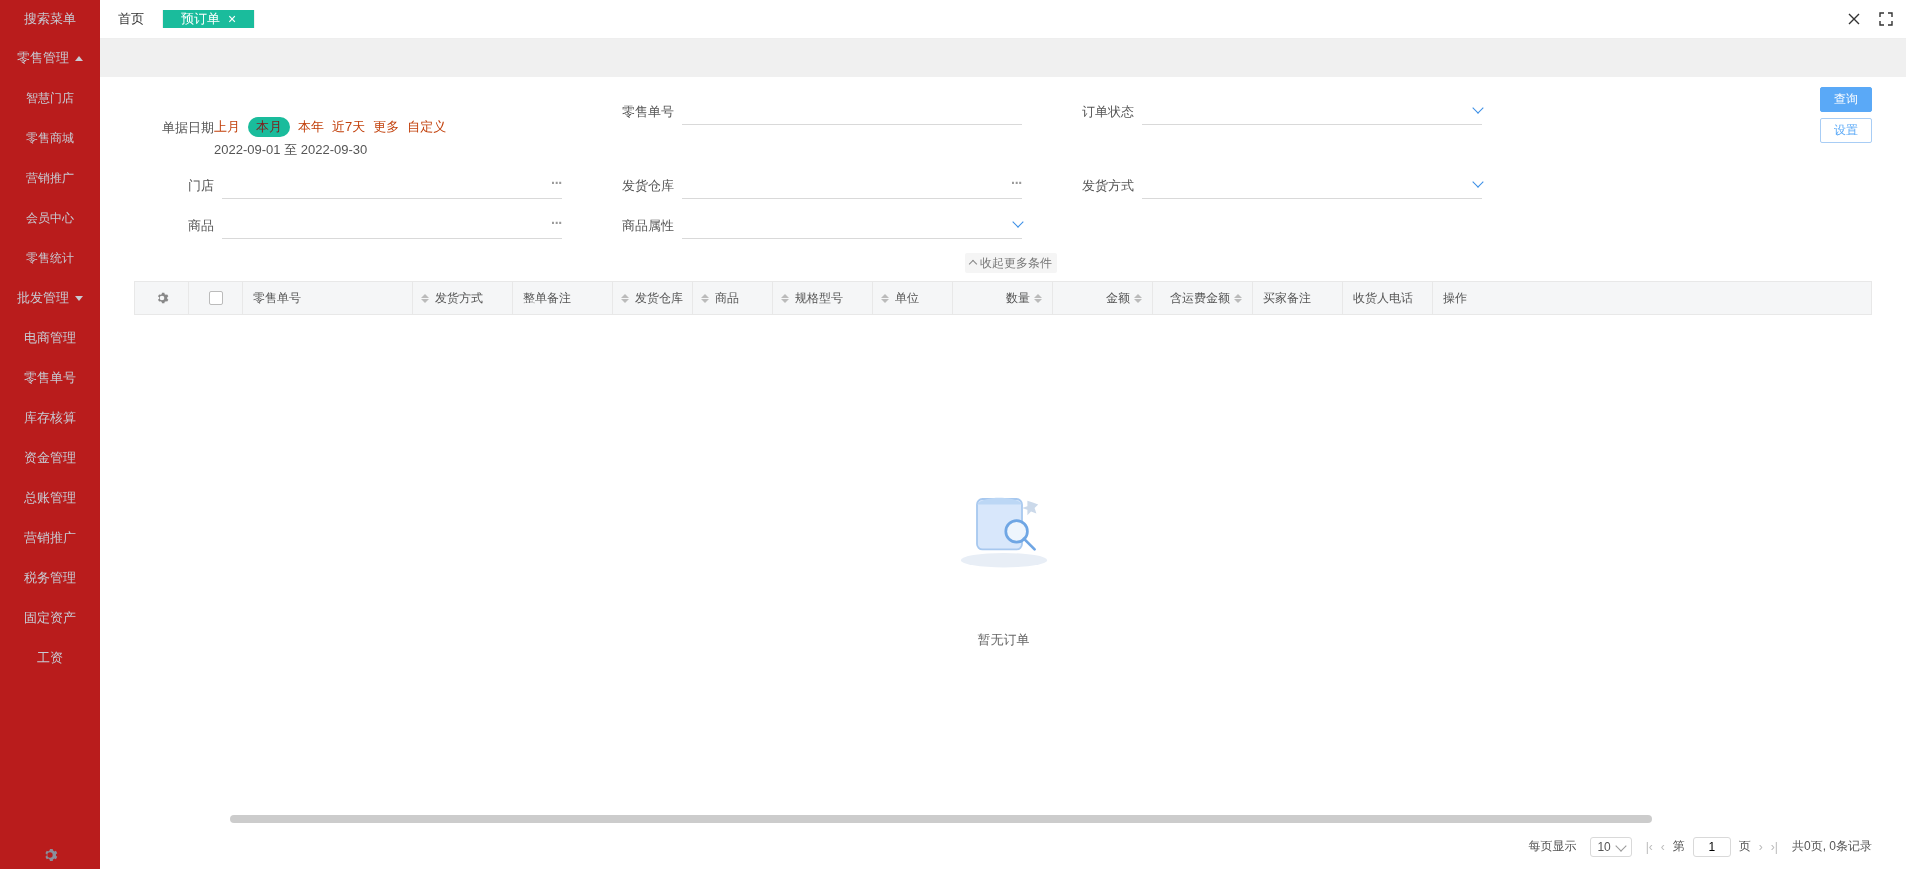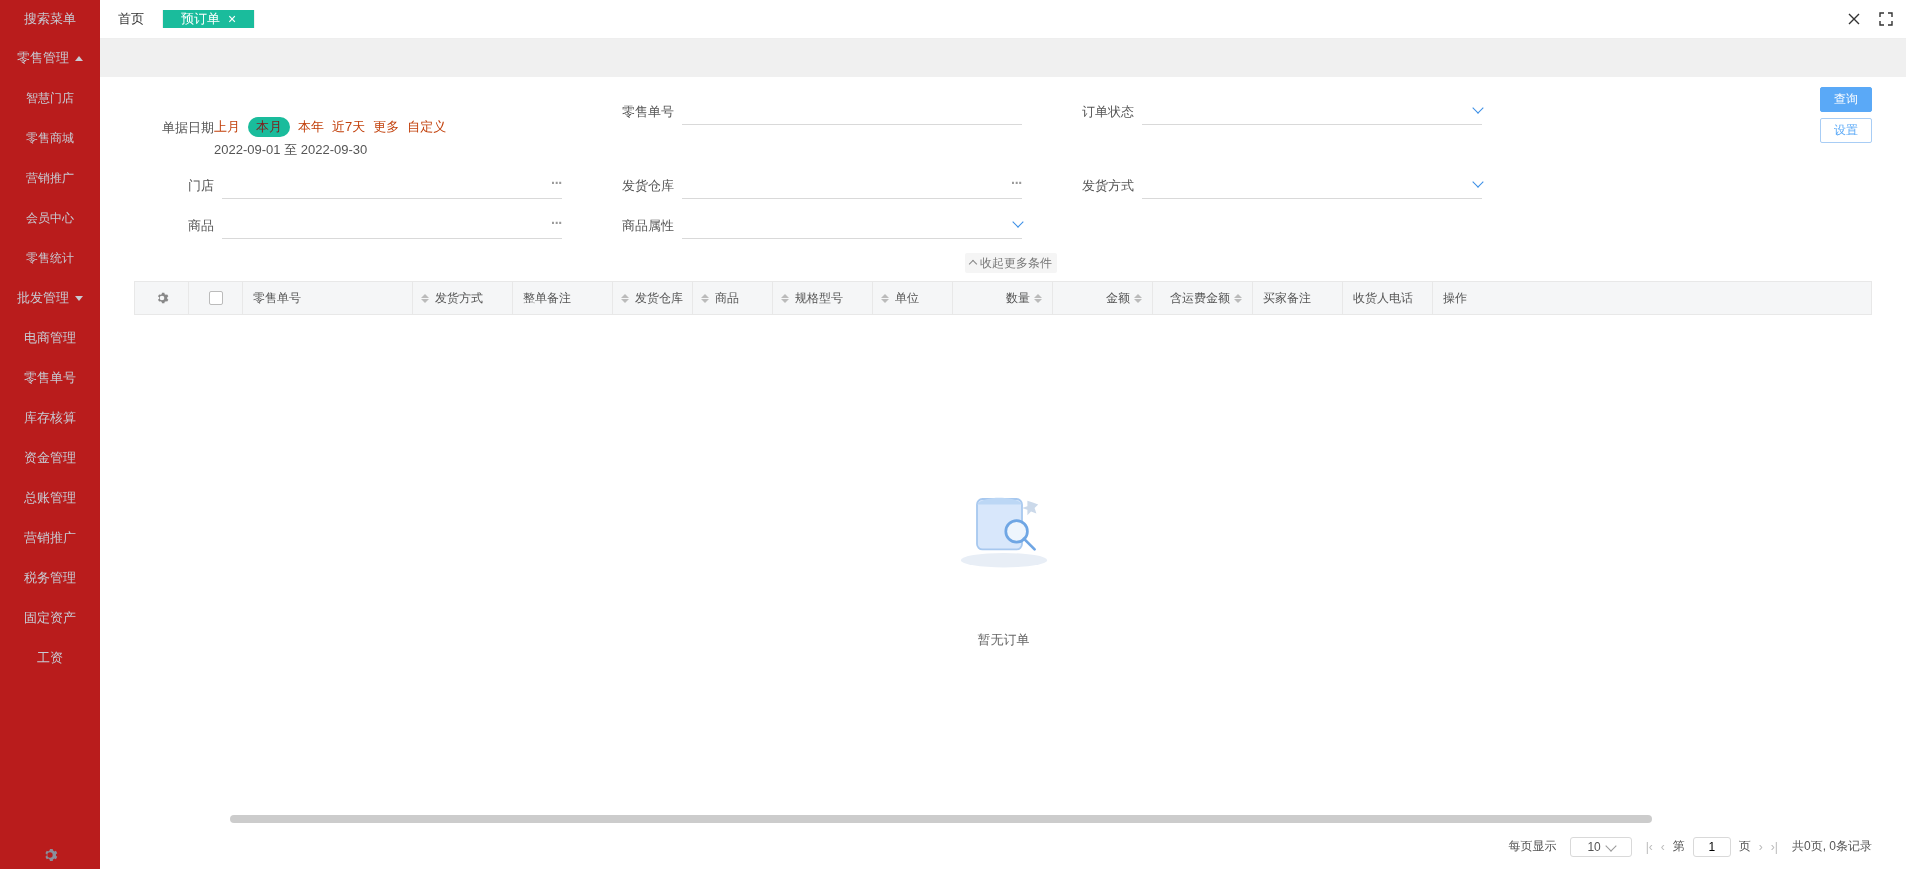--- a/index.html
+++ b/index.html
@@ -74,21 +74,21 @@
 
 .table-body { flex: 1; display: flex; flex-direction: column; align-items: center; justify-content: center; color: #777; position: relative; min-height: 320px; border-left: 1px solid transparent; gap: 48px; }
 .empty-illus { width: 110px; height: 90px; margin-bottom: 12px; }
 .empty-text { font-size: 13px; color: #666; }
 
 .fake-scroll { height: 8px; background: transparent; margin: 0 34px; position: relative; }
 .fake-scroll .track { position: absolute; left: 96px; right: 220px; height: 8px; background: #ccc; border-radius: 6px; top: 0; }
 
 
 .footer { height: 46px; display: flex; align-items: center; justify-content: flex-end; padding: 0 34px; gap: 14px; font-size: 12px; color: #555; border-top: 1px solid transparent; }
-.page-select { display: flex; align-items: center; border: 1px solid #d9d9d9; border-radius: 3px; padding: 2px 16px; gap: 6px; cursor: pointer; }
+.page-select { display: flex; align-items: center; border: 1px solid #d9d9d9; border-radius: 3px; padding: 2px 6px; gap: 6px; cursor: pointer; }
 .page-nav { display: flex; align-items: center; gap: 8px; }
 .nav-icon { color: #bbb; cursor: pointer; }
 .page-input { width: 38px; border: 1px solid #d9d9d9; border-radius: 3px; text-align: center; padding: 2px 4px; font-size: 12px; }
 
 
 .c0 { width: 170px; }
 .c1 { width: 100px; }
 .c2 { width: 100px; }
 .c3 { width: 80px; }
 .c4 { width: 80px; }

